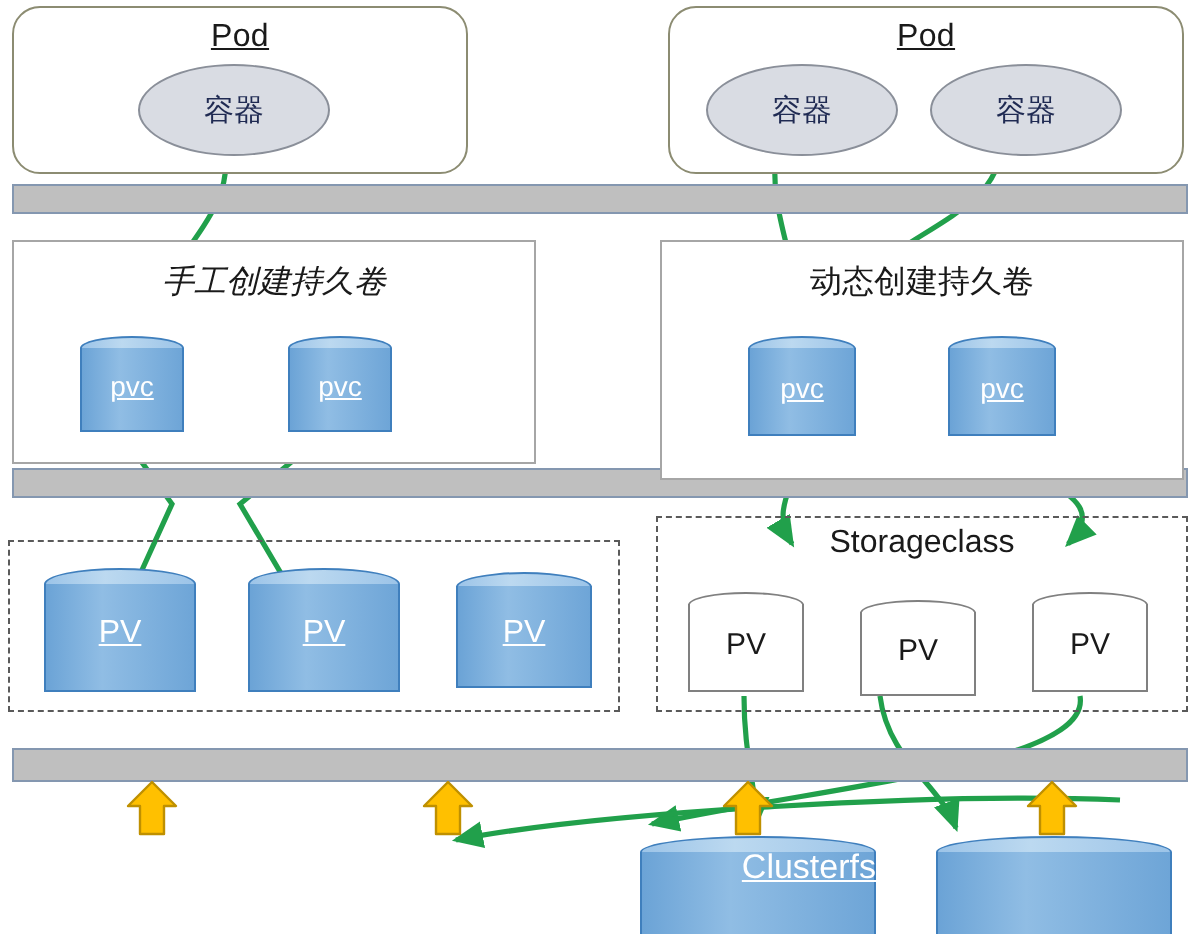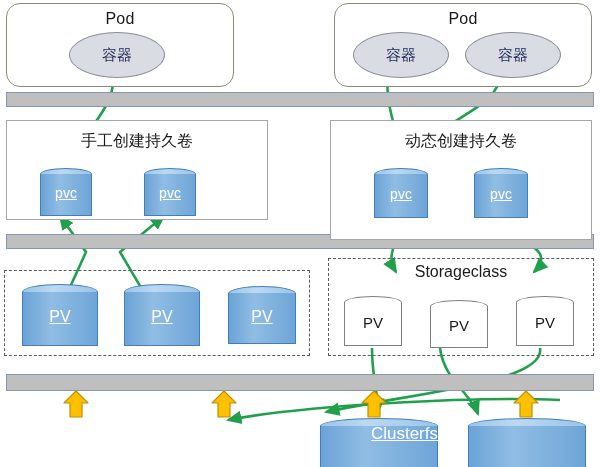--- a/index.html
+++ b/index.html
@@ -34,20 +34,21 @@
     box-sizing:border-box;
   }
   .pod-title{
     position:absolute;
     left:0; right:0;
     top:6px;
     text-align:center;
     font-size:16px;
     color:#1a1a1a;
     letter-spacing:.2px;
+    text-decoration:underline;
   }
   .container-ellipse{
     position:absolute;
     background:#d9dce3;
     border:1.3px solid #8a8f99;
     border-radius:50%;
     display:flex;
     align-items:center;
     justify-content:center;
     font-size:15px;
@@ -184,21 +185,21 @@
     </div>
     <div class="container-ellipse" style="left:130px;top:28px;width:96px;height:46px;">
       <span>容器</span>
     </div>
   </div>
 
   <div class="layer-bar" style="left:6px;top:92px;width:588px;height:15px;"></div>
   <div class="layer-bar" style="left:6px;top:234px;width:588px;height:15px;"></div>
   <div class="layer-bar" style="left:6px;top:374px;width:588px;height:17px;"></div>
 
-  <div class="plain-box" style="left:6px;top:120px;width:262px;height:100px;">
+  <div class="plain-box" style="left:6px;top:120px;width:262px;height:112px;font-style:italic;">
     <div class="plain-box-title">手工创建持久卷</div>
   </div>
   <div class="cyl blue" style="left:40px;top:168px;width:52px;height:48px;">
     <div class="top" style="top:0;height:12px;"></div>
     <div class="body" style="top:6px;height:42px;"></div>
     <div class="lbl" style="top:17px;font-size:14px;">pvc</div>
   </div>
   <div class="cyl blue" style="left:144px;top:168px;width:52px;height:48px;">
     <div class="top" style="top:0;height:12px;"></div>
     <div class="body" style="top:6px;height:42px;"></div>

